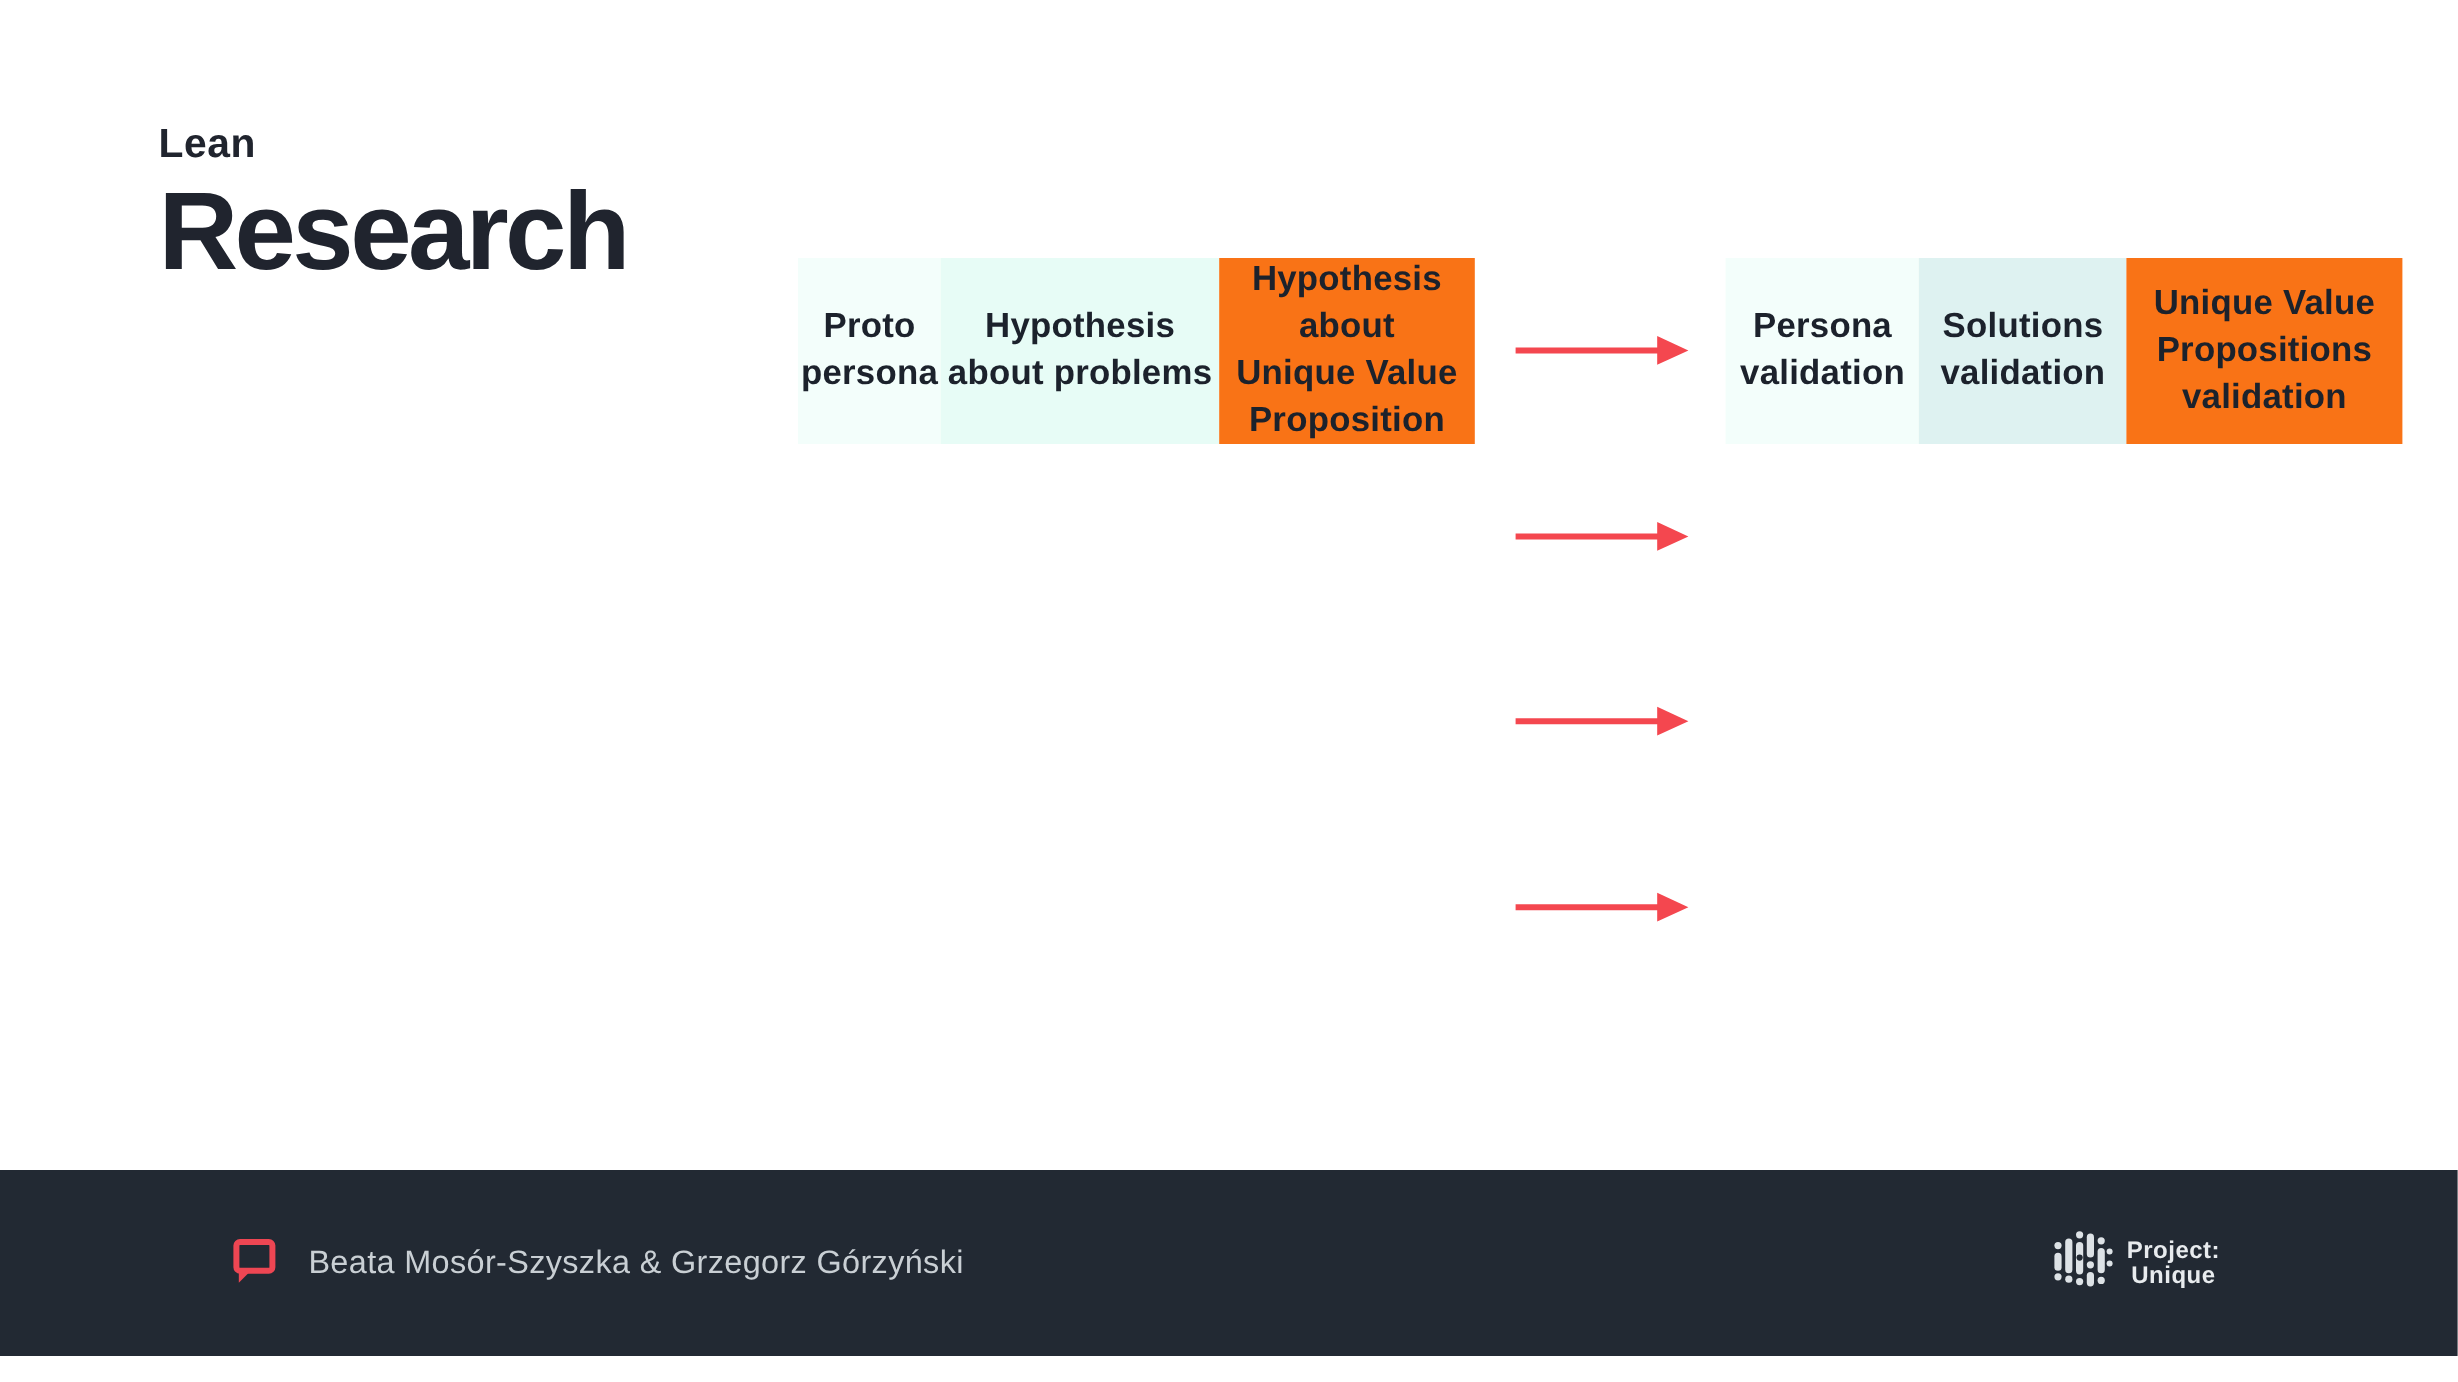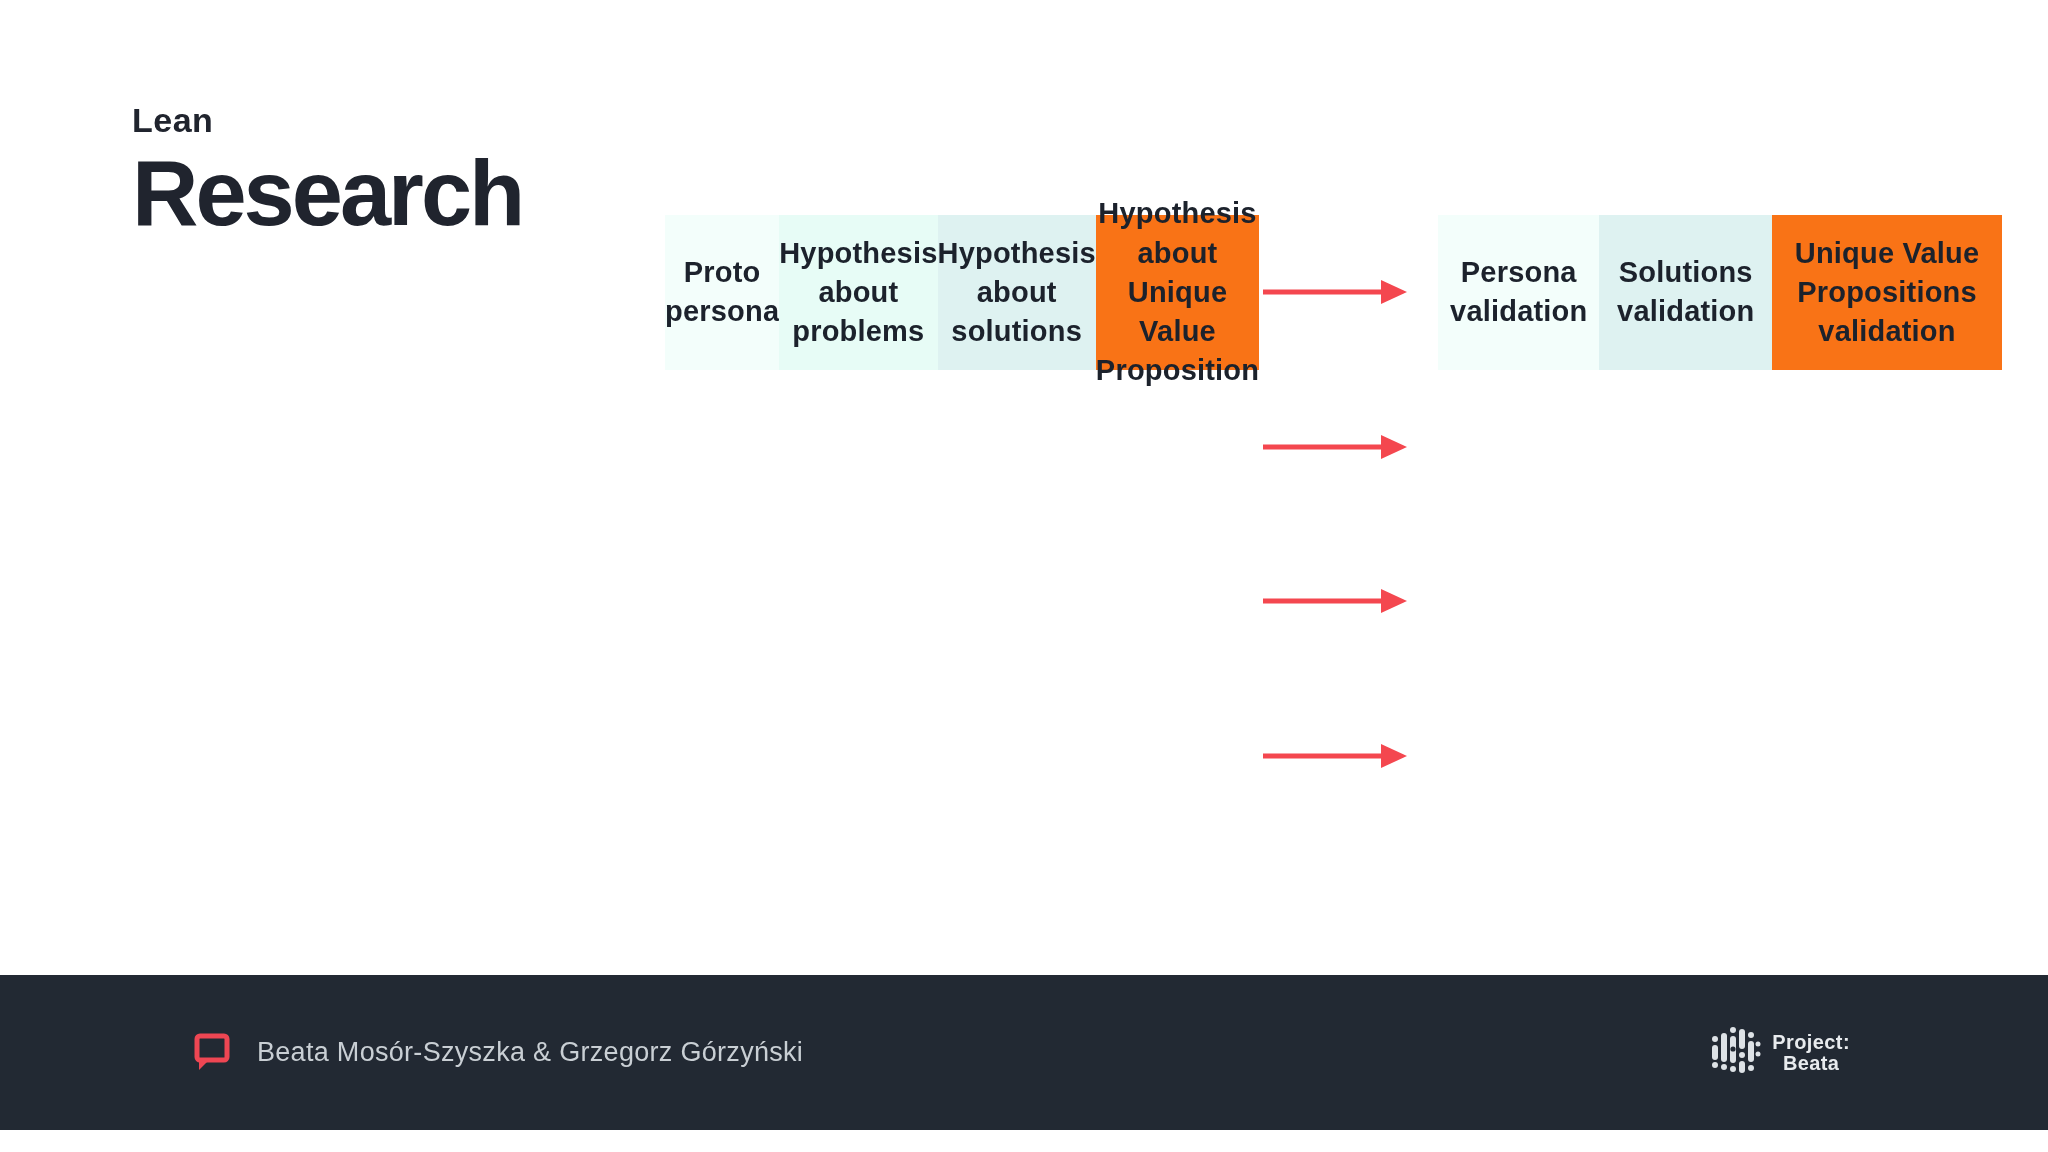--- a/index.html
+++ b/index.html
@@ -121,21 +121,20 @@
 <div>
 
   <div class="title-block">
     <div class="kicker">Lean</div>
     <div class="heading">Research</div>
   </div>
 
   <div class="column left">
     <div class="box row-1">Proto persona</div>
     <div class="box row-2">Hypothesis about problems</div>
-    <div class="box row-3">Hypothesis about solutions</div>
     <div class="box row-4">Hypothesis about
 Unique Value Proposition</div>
   </div>
 
   <div class="arrow-column">
     <div class="arrow-cell">
       <svg width="146" height="26" viewBox="0 0 146 26">
           <line x1="1" y1="13" x2="122" y2="13" stroke="#f4474f" stroke-width="5"></line>
           <polygon points="119,1 145,13 119,25" fill="#f4474f"></polygon>
         </svg>
@@ -195,18 +194,18 @@
           <rect x="28" y="37" width="6" height="12" rx="3"></rect>
           <circle cx="40" cy="11" r="3"></circle>
           <rect x="37" y="17" width="6" height="21" rx="3"></rect>
           <circle cx="40" cy="44" r="3"></circle>
           <circle cx="47" cy="20" r="2.5"></circle>
           <circle cx="47" cy="30" r="2.5"></circle>
         </svg>
       </span>
       <span class="logo-text">
         <div>Project:</div>
-        <div>Beata</div>
+        <div>Unique</div>
       </span>
     </div>
   </div>
 
 </div>
 
 </body></html>

